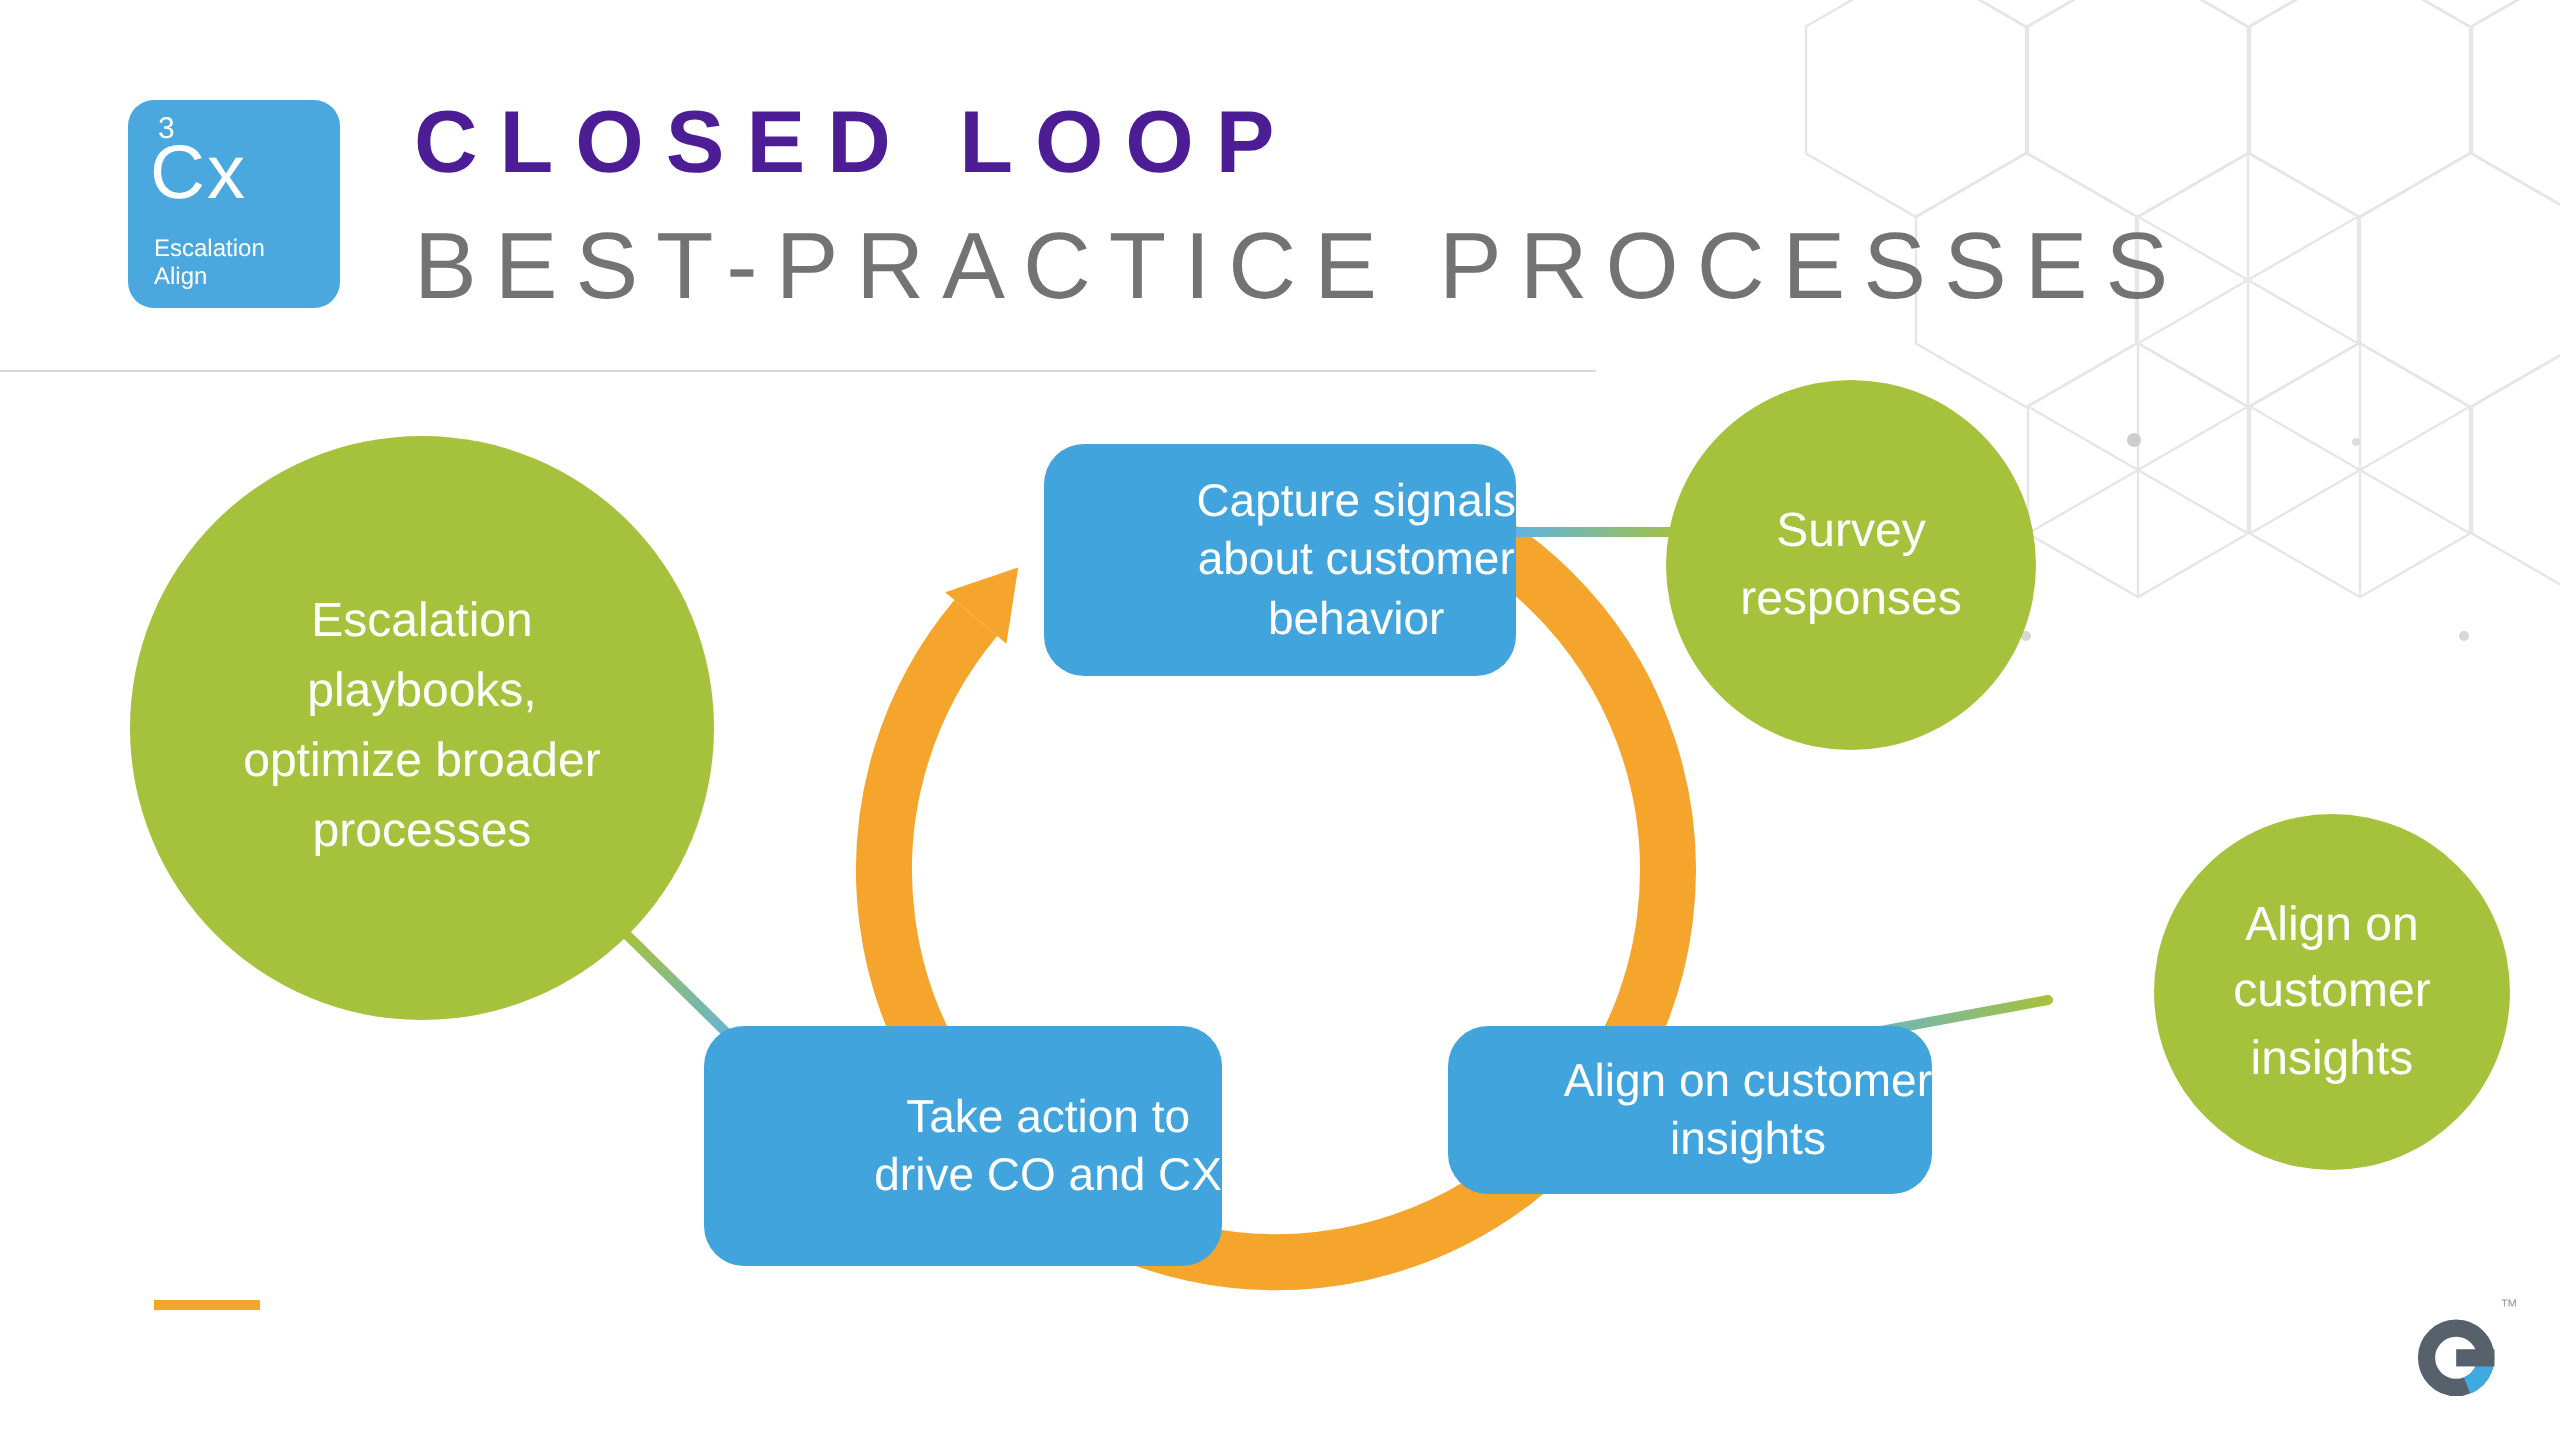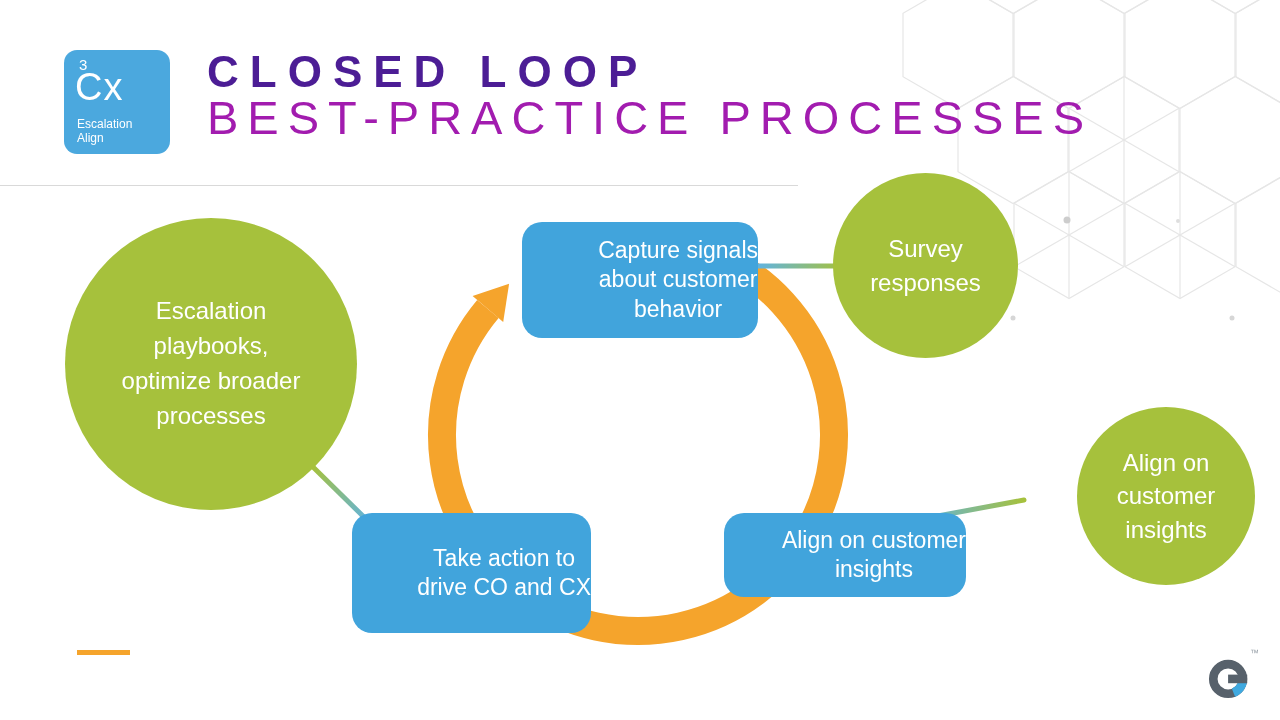--- a/index.html
+++ b/index.html
@@ -14,36 +14,36 @@
   #logo-badge{position:absolute;left:64px;top:50px;width:106px;height:104px;
     background:#4BA8DE;border-radius:13px;color:#ffffff;}
   #logo-number{position:absolute;left:15px;top:6px;font-size:15px;}
   #logo-symbol{position:absolute;left:11px;top:16px;font-size:38px;font-weight:300;letter-spacing:1px;}
   #logo-cap1{position:absolute;left:13px;top:67px;font-size:12px;}
   #logo-cap2{position:absolute;left:13px;top:81px;font-size:12px;}
 
   
   #title{position:absolute;left:207px;top:50px;}
   #title-line1{font-size:44px;font-weight:bold;letter-spacing:11px;color:#4c1d95;line-height:1.0;}
-  #title-line2{font-size:47px;font-weight:400;letter-spacing:9px;color:#a21caf;line-height:1.0;}
+  #title-line2{font-size:47px;font-weight:400;letter-spacing:9px;color:#737373;line-height:1.0;margin-top:15px;}
   #divider{position:absolute;left:0;top:185px;width:798px;height:1px;background:#d9d9d9;}
 
   
   .circle{position:absolute;background:#A6C13C;border-radius:50%;
     display:flex;align-items:center;justify-content:center;
     color:#ffffff;text-align:center;white-space:pre-line;font-size:24px;line-height:1.38;}
   #circle-escalation{left:65px;top:218px;width:292px;height:292px;line-height:1.45;}
-  #circle-survey{left:833px;top:173px;width:185px;height:185px;}
+  #circle-survey{left:833px;top:190px;width:185px;height:185px;}
   #circle-align{left:1077px;top:407px;width:178px;height:178px;}
 
   .box{position:absolute;background:#41A4DC;border-radius:20px;
     display:flex;align-items:center;justify-content:flex-end;
     color:#ffffff;text-align:center;white-space:pre-line;font-size:23px;line-height:1.28;}
   #box-capture{left:522px;top:222px;width:236px;height:116px;}
-  #box-take-action{left:352px;top:513px;width:239px;height:120px;}
+  #box-take-action{left:352px;top:513px;width:239px;height:120px;padding-left:20px;}
   #box-align{left:724px;top:513px;width:242px;height:84px;}
 
   
   #accent-dash{position:absolute;left:77px;top:650px;width:53px;height:5px;background:#F5A42C;}
   #gartner-logo{position:absolute;left:1208px;top:653px;width:44px;height:48px;}
   #trademark{position:absolute;left:1250px;top:648px;font-size:9px;color:#98a0a8;}
 </style>
 </head>
 <body>
 

